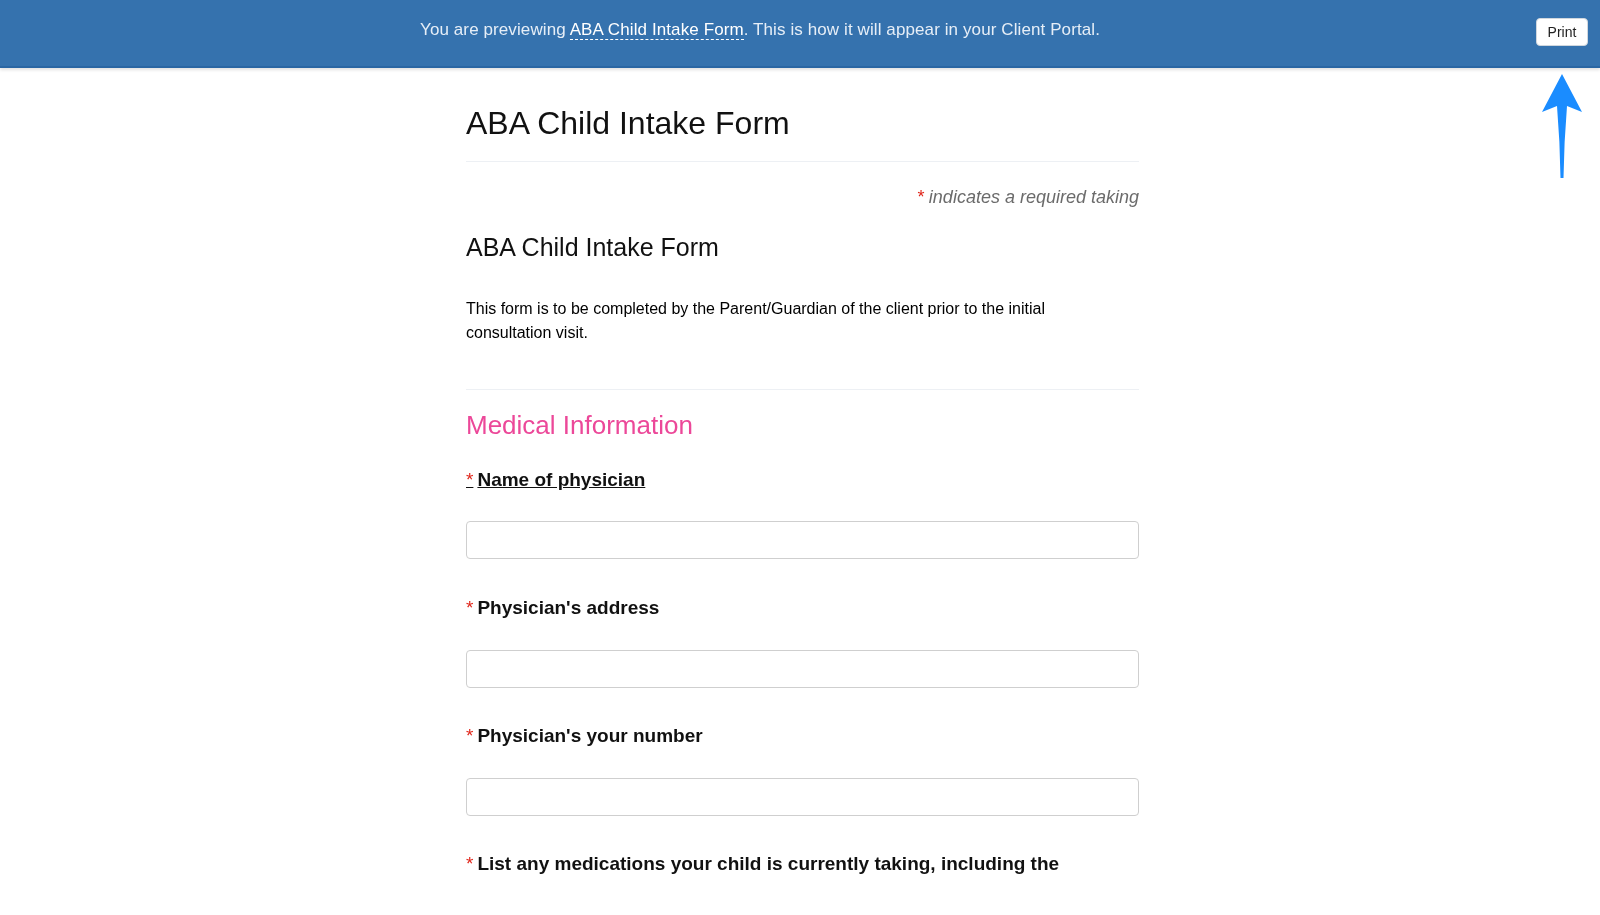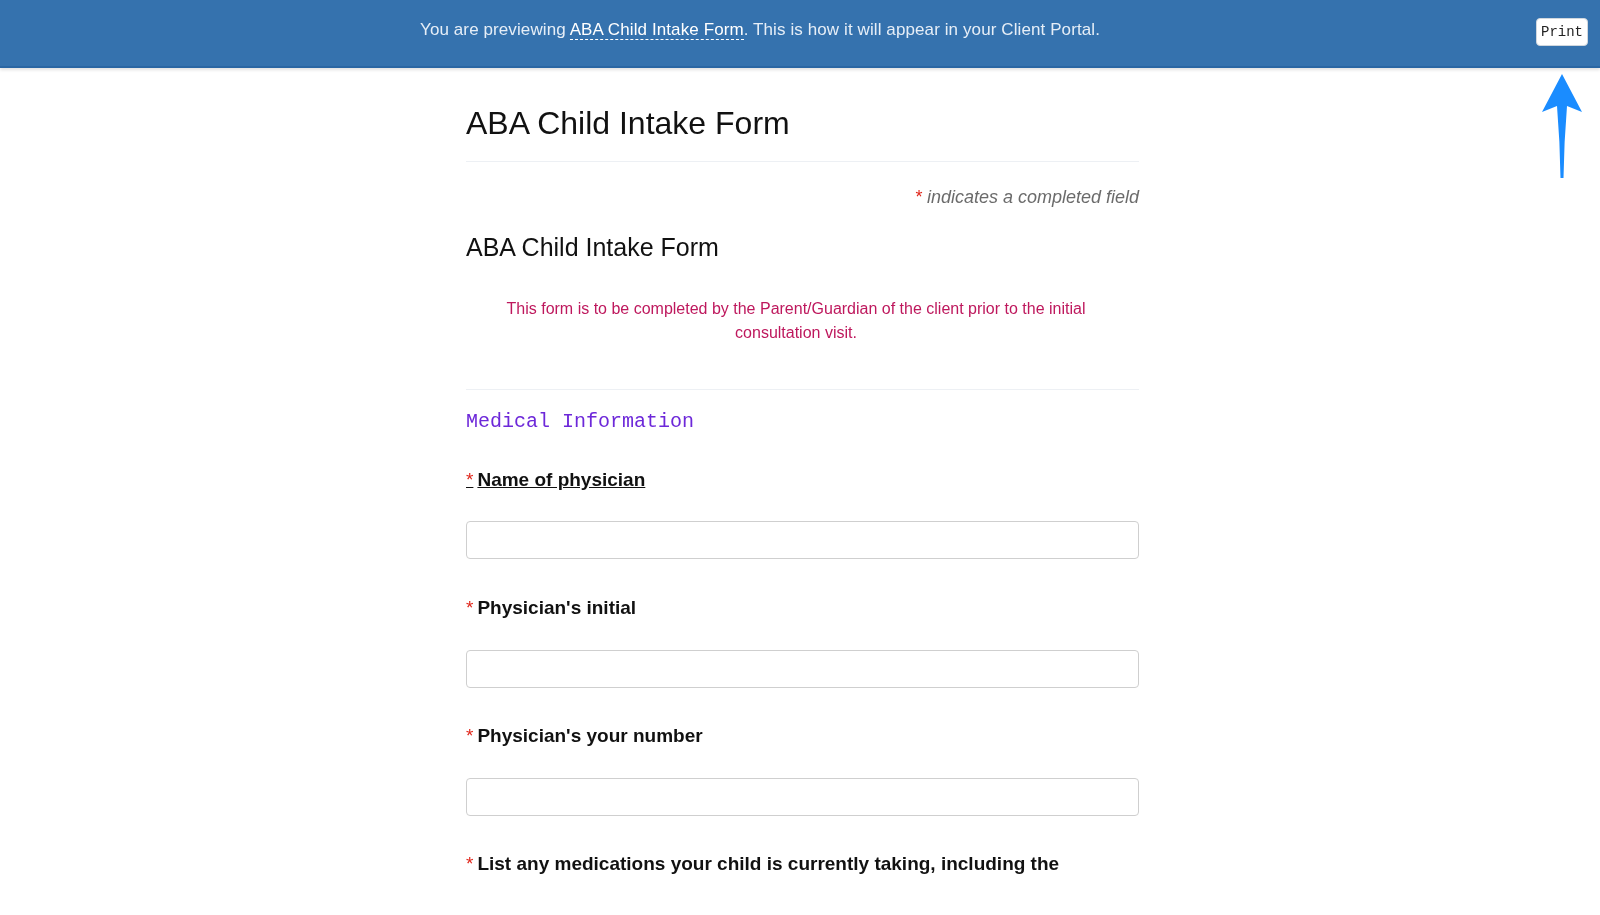--- a/index.html
+++ b/index.html
@@ -19,21 +19,21 @@
     }
     .preview-link {
       color: #ffffff;
       border-bottom: 1px dashed #ffffff;
       text-decoration: none;
       cursor: pointer;
     }
     .print-button {
       position: absolute; top: 18px; left: 1536px; width: 52px; height: 28px;
       background: #fff; border: 1px solid #d0d7de; border-radius: 4px;
-      font-family: Liberation Mono, monospace; font-size: 14px; color: #222;
+      font-family: Liberation Sans, sans-serif; font-size: 14px; color: #222;
       display: flex; align-items: center; justify-content: center; cursor: pointer;
     }
     .arrow-annotation {
       position: absolute; left: 1540px; top: 72px; width: 44px; height: 110px;
     }
 
     .content {
       position: absolute; left: 466px; top: 0; width: 673px;
     }
     .page-title {
@@ -50,28 +50,28 @@
     }
     .req-star { color: #e0261b; font-style: normal; }
     .required-note .req-star { font-style: italic; }
 
     .form-subtitle {
       position: absolute; top: 233px; left: 0;
       font-size: 25px; font-weight: 400; color: #111; white-space: nowrap;
     }
     .form-description {
       position: absolute; top: 297px; left: 0; width: 660px;
-      font-size: 16px; line-height: 23.5px; color: #be185d; text-align: center;
+      font-size: 16px; line-height: 23.5px; color: #000000;
     }
     .section-divider {
       position: absolute; top: 389px; left: 0; width: 673px; height: 1px; background: #edf0f4;
     }
     .section-title {
       position: absolute; top: 410px; left: 0;
-      font-size: 20px; font-weight: 400; color: #6d28d9; white-space: nowrap; font-family: Liberation Mono, monospace;
+      font-size: 26px; font-weight: 400; color: #ec4899; white-space: nowrap;
     }
 
     .field-label {
       position: absolute; left: 0;
       font-size: 19px; font-weight: 700; color: #111; white-space: nowrap;
     }
     .field-label .req-star { font-weight: 400; margin-right: 4px; }
     .text-input {
       position: absolute; left: 0; width: 673px; height: 38px;
       border: 1px solid #cfcfcf; border-radius: 4px; background: #fff;
@@ -90,36 +90,36 @@
 
 <svg class="arrow-annotation" viewBox="0 0 44 110">
   <path d="M22 2 L42 40 L27 34 Q24 70 23.5 106 L20.5 106 Q20 70 17 34 L2 40 Z" fill="#1a8cff"></path>
 </svg>
 
 <div class="content">
   <h1 class="page-title">ABA Child Intake Form</h1>
   <div class="title-divider"></div>
 
   <div class="required-note">
-    <span class="req-star">*</span><span> indicates a completed field</span>
+    <span class="req-star">*</span><span> indicates a required taking</span>
   </div>
 
   <h2 class="form-subtitle">ABA Child Intake Form</h2>
   <p class="form-description">This form is to be completed by the Parent/Guardian of the client prior to the initial consultation visit.</p>
 
   <div class="section-divider"></div>
   <h2 class="section-title">Medical Information</h2>
 
   <label class="field-label" style="top:469px;text-decoration:underline;">
     <span class="req-star">*</span><span>Name of physician</span>
   </label>
   <input class="text-input" type="text" style="top: 521px;" value="">
 
   <label class="field-label" style="top:597px;">
-    <span class="req-star">*</span><span>Physician's initial</span>
+    <span class="req-star">*</span><span>Physician's address</span>
   </label>
   <input class="text-input" type="text" style="top: 650px;" value="">
 
   <label class="field-label" style="top:725px;">
     <span class="req-star">*</span><span>Physician's your number</span>
   </label>
   <input class="text-input" type="text" style="top: 778px;" value="">
 
   <label class="field-label" style="top:853px;text-align:right;">
     <span class="req-star">*</span><span>List any medications your child is currently taking, including the</span>

